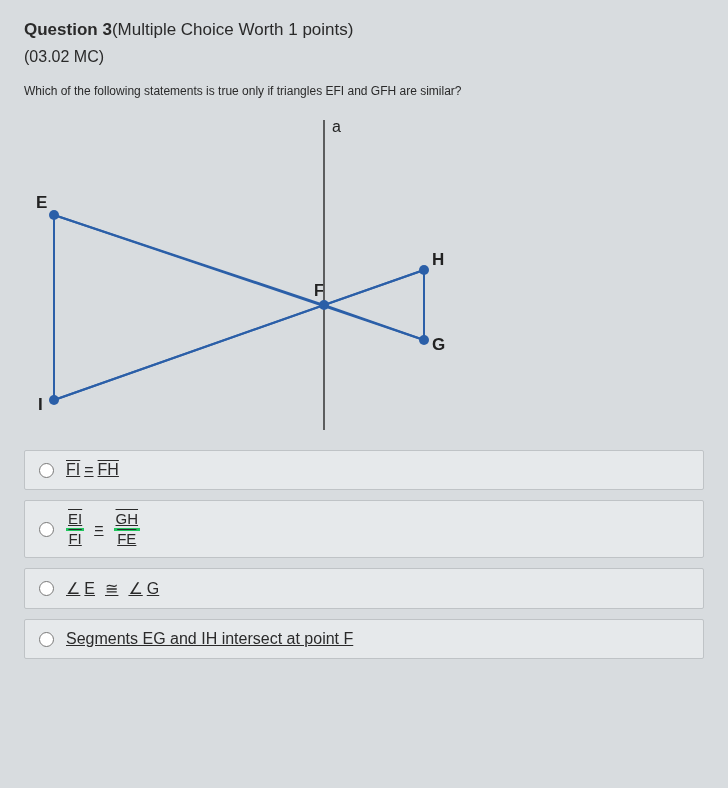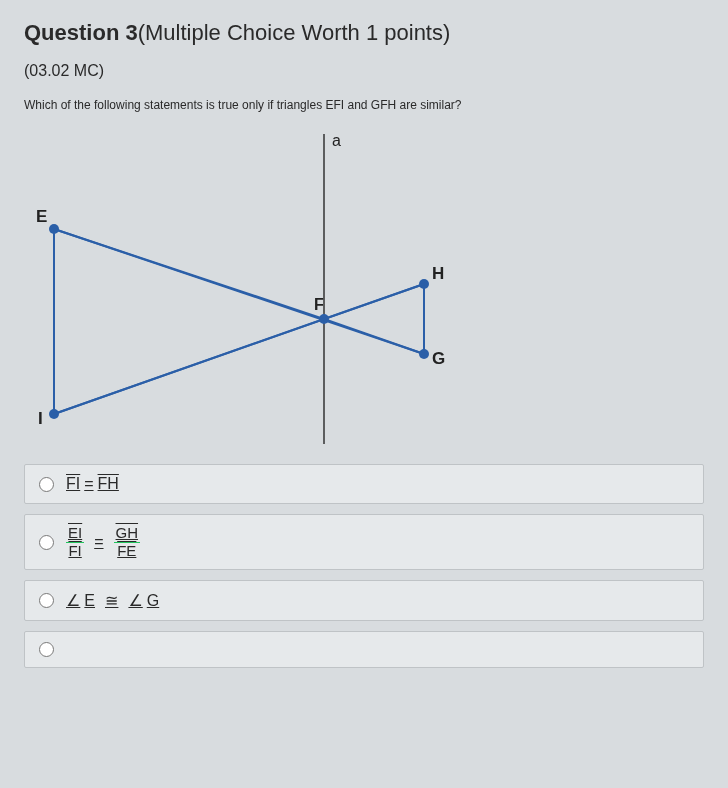--- a/index.html
+++ b/index.html
@@ -5,22 +5,22 @@
     * { box-sizing: border-box; margin: 0; padding: 0; }
     body {
       font-family: Arial, Helvetica, sans-serif;
       background: #d8dcdf;
       width: 728px;
       height: 788px;
       padding: 20px 24px;
       color: #2a2a2a;
     }
     .question-header {
-      font-size: 22px;
-      margin-bottom: 16px;
+      font-size: 17px;
+      margin-bottom: 8px;
     }
     .question-header strong { font-weight: bold; }
     .code {
       font-size: 16px;
       margin-bottom: 18px;
     }
     .prompt {
       font-size: 12px;
       margin-bottom: 12px;
     }
@@ -54,21 +54,21 @@
       gap: 4px;
     }
     .overline { text-decoration: overline; }
     .frac {
       display: inline-flex;
       flex-direction: column;
       align-items: center;
       line-height: 1.1;
       font-size: 15px;
     }
-    .frac .num { text-decoration: overline; border-bottom: 1px solid #22c55e; padding: 0 2px; text-align: center; }
+    .frac .num { text-decoration: overline; border-bottom: 3px solid #22c55e; padding: 0 2px; text-align: center; }
     .frac .den { text-decoration: overline; padding: 0 2px; }
     .eqsp { margin: 0 6px; }
   </style>
 </head>
 <body>
 
 <div class="question-header">
   <strong><span>Question </span><span>3</span></strong><span>(Multiple Choice Worth 1 points)</span>
 </div>
 
@@ -135,15 +135,18 @@
       <span>∠</span>
         <span>E</span>
       <span class="eqsp">≅</span>
       <span>∠</span>
         <span>G</span>
     </span>
   </label>
 
   <label class="option">
     <input type="radio" name="q3" style="">
+    <span class="option-content">
+      <span>Segments EG and IH intersect at point F</span>
+    </span>
   </label>
 
 </div>
 
 </body></html>

